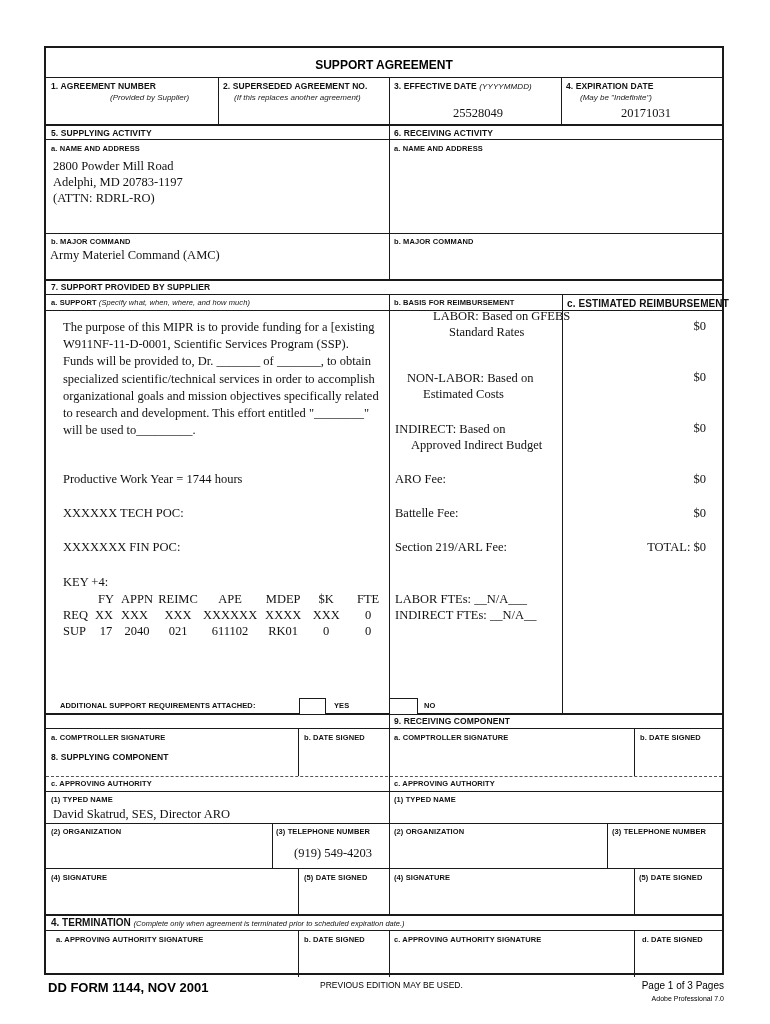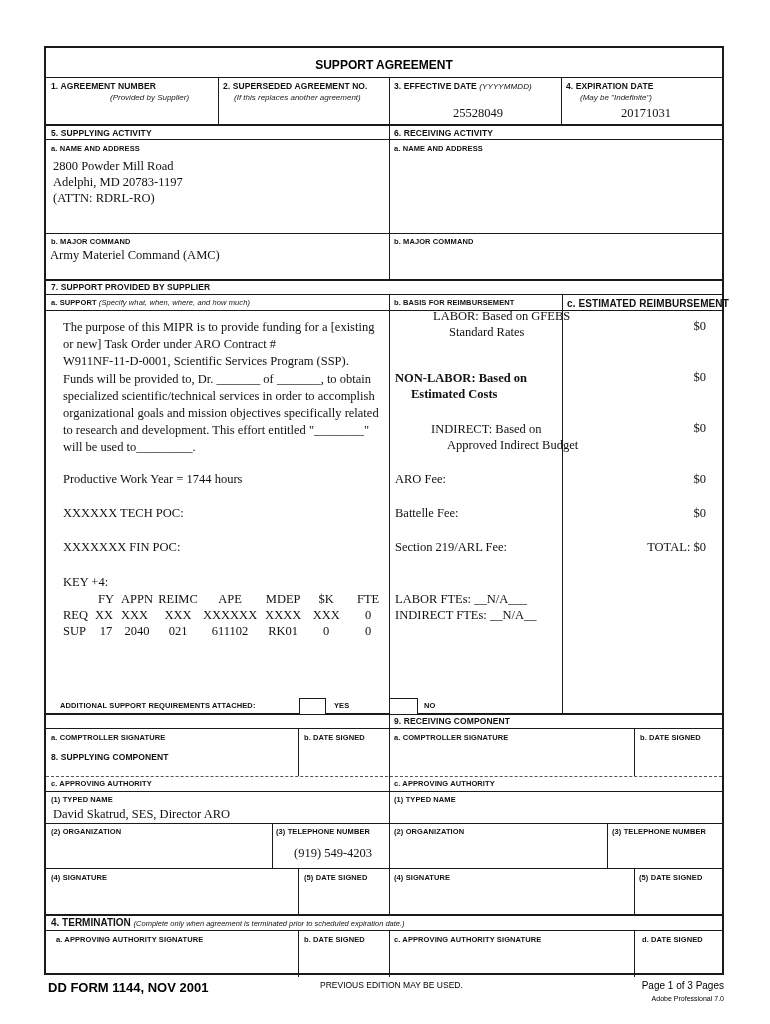--- a/index.html
+++ b/index.html
@@ -102,21 +102,20 @@
   <div class="lbl" style="left:5px;top:234px;">7. SUPPORT PROVIDED BY SUPPLIER</div>
   <div class="lbl" style="left:5px;top:250px;font-size:7.5px;">
     <span>a. SUPPORT</span>
     <span class="hint-inline" style="font-size:7.5px;">(Specify what, when, where, and how much)</span>
   </div>
   <div class="lbl" style="left:348px;top:250px;font-size:7.5px;">b. BASIS FOR REIMBURSEMENT</div>
   <div class="lbl" style="left:521px;top:250px;font-size:10px;">c. ESTIMATED REIMBURSEMENT</div>
 
   <div class="val-block" style="left:17px;top:271px;line-height:17.2px;">
     <div>The purpose of this MIPR is to provide funding for a [existing</div>
-    <div style="padding-left:0">or new] Task Order under ARO Contract #</div>
     <div>W911NF-11-D-0001, Scientific Services Program (SSP).</div>
     <div>Funds will be provided to, Dr. _______ of _______, to obtain</div>
     <div>specialized scientific/technical services in order to accomplish</div>
     <div>organizational goals and mission objectives specifically related</div>
     <div>to research and development. This effort entitled "________"</div>
     <div>will be used to_________.</div>
   </div>
 
   <div class="val" style="left:17px;top:424px;">Productive Work Year = 1744 hours</div>
   <div class="val" style="left:17px;top:458px;">XXXXXX TECH POC:</div>
@@ -155,25 +154,25 @@
       <td class="c">0</td>
       <td class="r" style="padding-right:12px">0</td>
     </tr>
   </tbody>
     </table>
 
   <div class="val-block" style="left:349px;top:260px;margin-left:38px;">
     <div>LABOR:  Based on GFEBS</div>
     <div style="padding-left:16px">Standard Rates</div>
   </div>
-  <div class="val-block" style="left:349px;top:322px;font-weight:bold;">
+  <div class="val-block" style="left:361px;top:322px;">
     <div>NON-LABOR:  Based on</div>
     <div style="padding-left:16px">Estimated Costs</div>
   </div>
-  <div class="val-block" style="left:349px;top:373px;margin-left:36px;">
+  <div class="val-block" style="left:349px;top:373px;">
     <div>INDIRECT:  Based on</div>
     <div style="padding-left:16px">Approved Indirect Budget</div>
   </div>
   <div class="val" style="left:349px;top:424px;">ARO Fee:</div>
   <div class="val" style="left:349px;top:458px;">Battelle Fee:</div>
   <div class="val" style="left:349px;top:492px;">Section 219/ARL Fee:</div>
   <div class="val-block" style="left:349px;top:543px;">
     <div>LABOR FTEs:  __N/A___</div>
     <div>INDIRECT FTEs:  __N/A__</div>
   </div>

